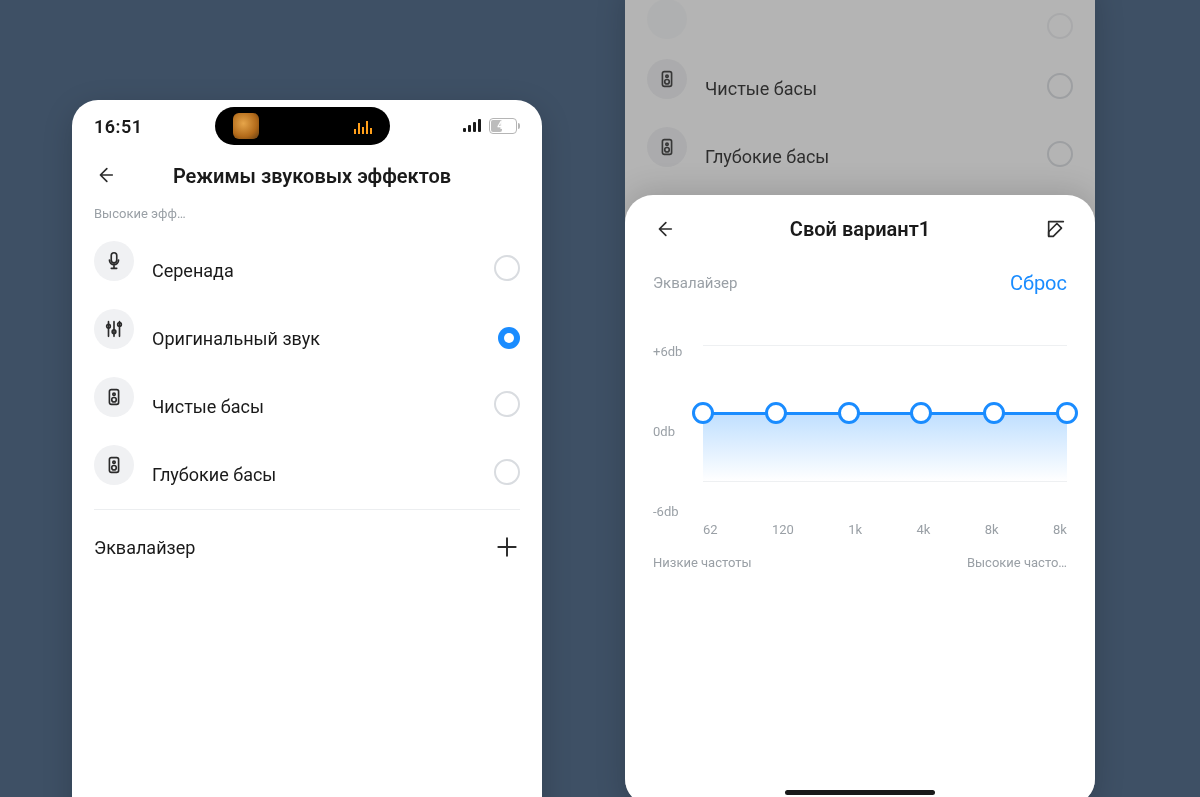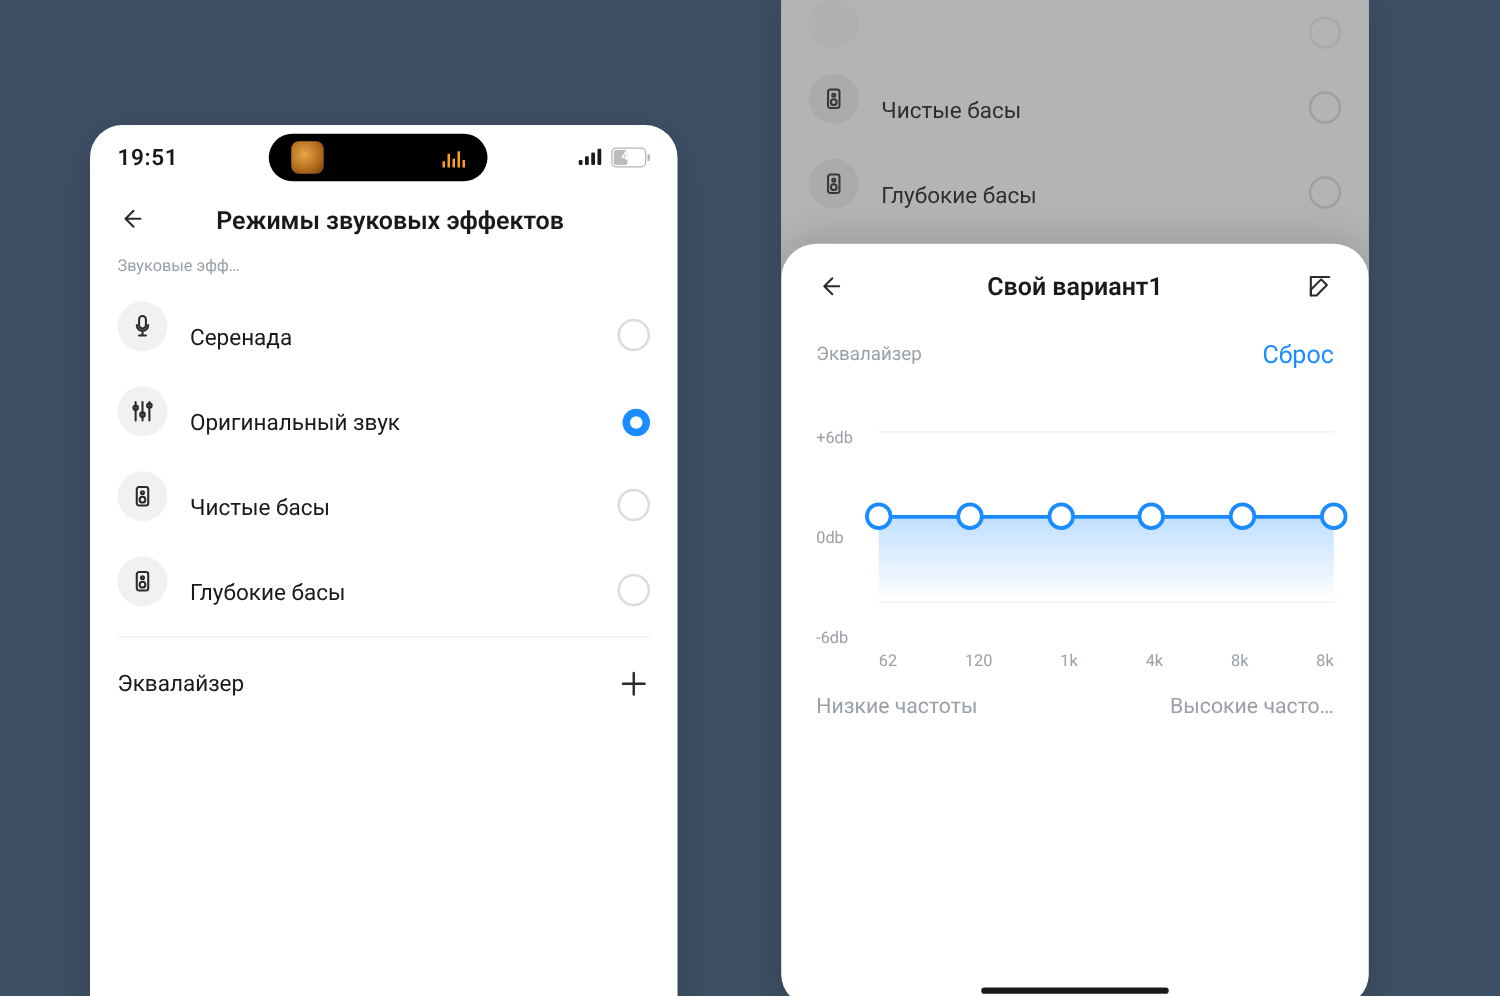--- a/index.html
+++ b/index.html
@@ -78,36 +78,36 @@
 
   
   .eq{position:relative;margin:8px 28px 0;height:240px}
   .eq-yt{position:absolute;left:0;font-size:13px;color:var(--text-muted);transform:translateY(-50%)}
   .eq-plot{position:absolute;left:50px;right:0;top:0;bottom:36px}
   .eq-gridline{position:absolute;left:0;right:0;height:1px;background:#eef0f2}
   .eq-fill{position:absolute;left:0;right:0;background:linear-gradient(to bottom, rgba(26,140,255,.28), rgba(26,140,255,0));}
   .eq-line{position:absolute;left:0;right:0;height:3px;background:var(--accent);border-radius:2px}
   .eq-dot{position:absolute;width:16px;height:16px;border-radius:50%;background:#fff;border:3px solid var(--accent);transform:translate(-50%,-50%);cursor:pointer}
   .eq-xlabels{position:absolute;left:50px;right:0;bottom:14px;display:flex;justify-content:space-between;font-size:13px;color:var(--text-muted)}
-  .eq-footer{display:flex;justify-content:space-between;padding:4px 28px 0;font-size:17px;color:var(--text-muted)}
+  .eq-footer{display:flex;justify-content:space-between;padding:4px 28px 0;font-size:13px;color:var(--text-muted)}
 
   .home-indicator{position:absolute;left:50%;bottom:10px;transform:translateX(-50%);width:150px;height:5px;border-radius:3px;background:#1a1a1a}
 
   
   .stroke{stroke:#2b2b2b;stroke-width:1.8;fill:none;stroke-linecap:round;stroke-linejoin:round}
 </style>
 </head>
 <body>
 
 <div class="stage">
 
   <div class="phone left">
 
     <div class="statusbar">
-      <div class="status-time">19:51</div>
+      <div class="status-time">16:51</div>
       <div class="dynamic-island">
         <div class="island">
           <div class="island-art"></div>
           <div class="island-eq">
             <span style="height:5px"></span>
               <span style="height:11px"></span>
               <span style="height:7px"></span>
               <span style="height:13px"></span>
               <span style="height:6px"></span>
           </div>
@@ -130,21 +130,21 @@
       </div>
     </div>
 
     <div class="header">
       <svg class="back-arrow" viewBox="0 0 24 24">
         <path class="stroke" d="M14 5l-7 7 7 7M7 12h13"></path>
       </svg>
       <div class="title">Режимы звуковых эффектов</div>
     </div>
 
-    <div class="section-label">Звуковые эфф…</div>
+    <div class="section-label">Высокие эфф…</div>
 
     <div class="item">
       <div class="icon">
         <svg width="22" height="22" viewBox="0 0 24 24">
             <path class="stroke" d="M12 3a3 3 0 013 3v5a3 3 0 01-6 0V6a3 3 0 013-3zM7 11a5 5 0 0010 0M12 16v4M9 20h6"></path>
           </svg>
       </div>
       <div class="label">Серенада</div>
       <div class="radio"></div>
     </div>

